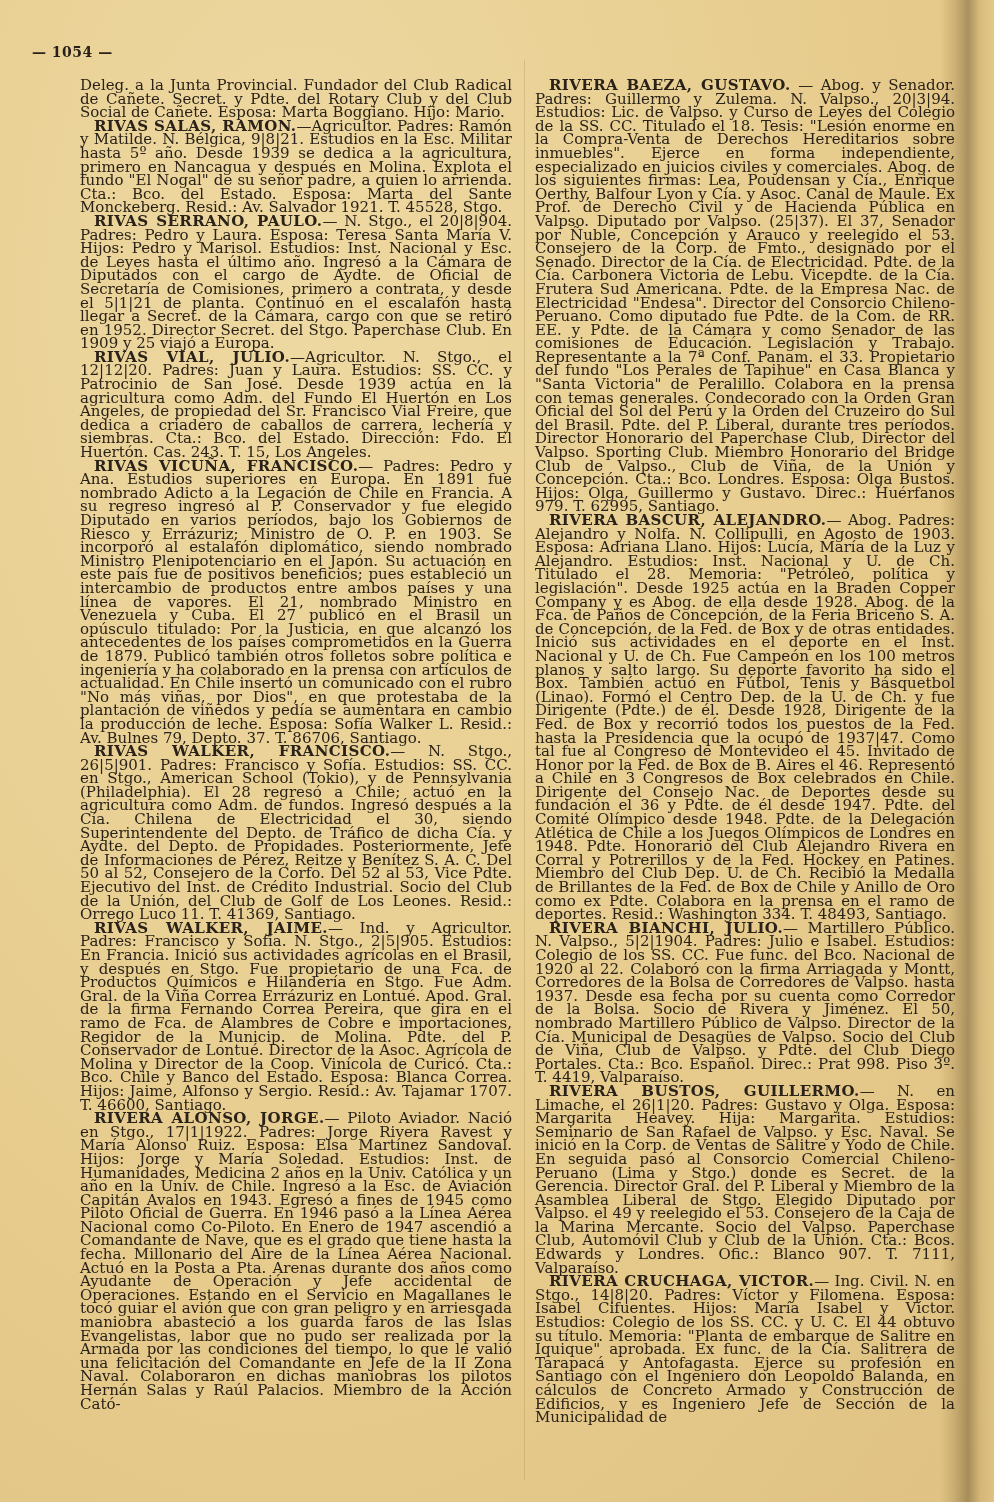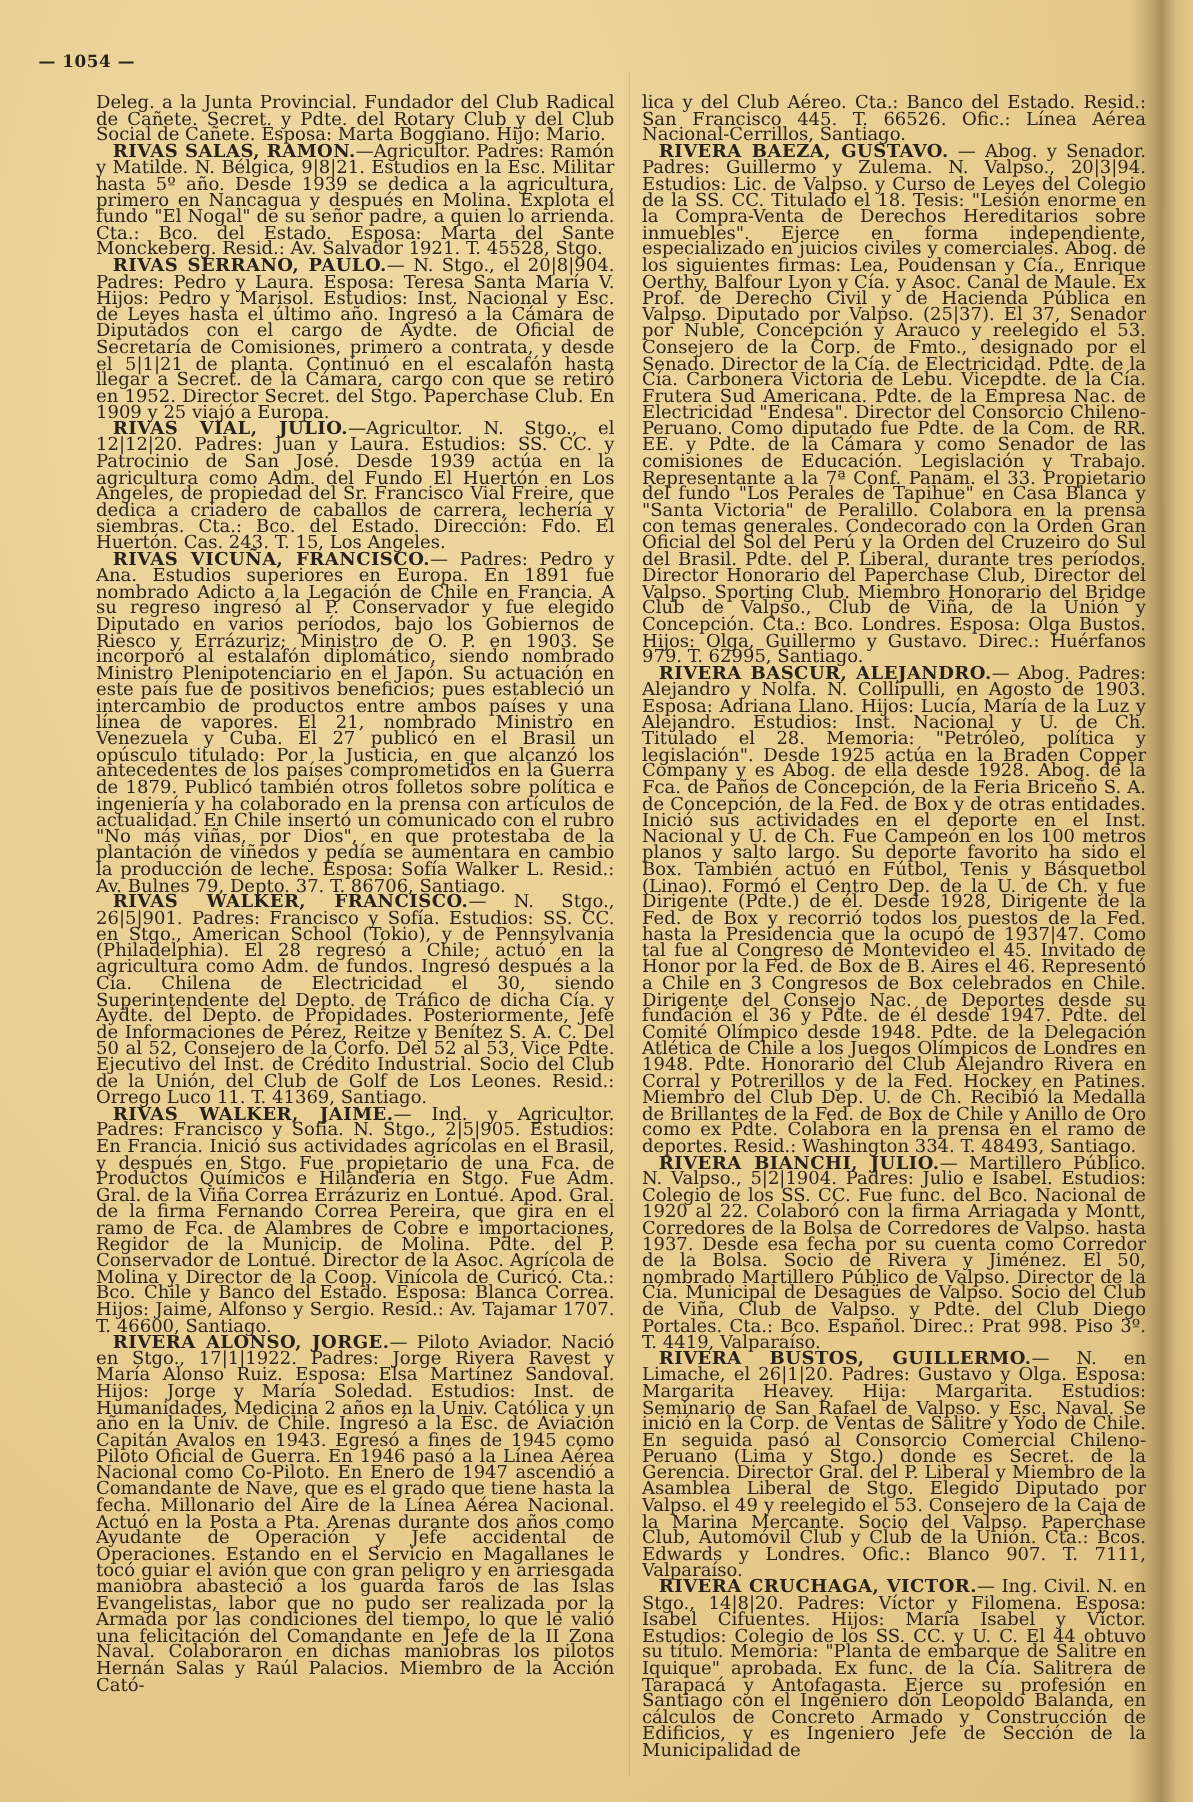--- a/index.html
+++ b/index.html
@@ -45,19 +45,18 @@
   <p class="para"><span class="name">RIVAS SALAS, RAMON.</span><span>—Agricultor. Padres: Ramón y Matilde. N. Bélgica, 9|8|21. Estudios en la Esc. Militar hasta 5º año. Desde 1939 se dedica a la agricultura, primero en Nancagua y después en Molina. Explota el fundo "El Nogal" de su señor padre, a quien lo arrienda. Cta.: Bco. del Estado. Esposa: Marta del Sante Monckeberg. Resid.: Av. Salvador 1921. T. 45528, Stgo.</span></p>
   <p class="para"><span class="name">RIVAS SERRANO, PAULO.</span><span>— N. Stgo., el 20|8|904. Padres: Pedro y Laura. Esposa: Teresa Santa María V. Hijos: Pedro y Marisol. Estudios: Inst. Nacional y Esc. de Leyes hasta el último año. Ingresó a la Cámara de Diputados con el cargo de Aydte. de Oficial de Secretaría de Comisiones, primero a contrata, y desde el 5|1|21 de planta. Continuó en el escalafón hasta llegar a Secret. de la Cámara, cargo con que se retiró en 1952. Director Secret. del Stgo. Paperchase Club. En 1909 y 25 viajó a Europa.</span></p>
   <p class="para"><span class="name">RIVAS VIAL, JULIO.</span><span>—Agricultor. N. Stgo., el 12|12|20. Padres: Juan y Laura. Estudios: SS. CC. y Patrocinio de San José. Desde 1939 actúa en la agricultura como Adm. del Fundo El Huertón en Los Angeles, de propiedad del Sr. Francisco Vial Freire, que dedica a criadero de caballos de carrera, lechería y siembras. Cta.: Bco. del Estado. Dirección: Fdo. El Huertón. Cas. 243. T. 15, Los Angeles.</span></p>
   <p class="para"><span class="name">RIVAS VICUÑA, FRANCISCO.</span><span>— Padres: Pedro y Ana. Estudios superiores en Europa. En 1891 fue nombrado Adicto a la Legación de Chile en Francia. A su regreso ingresó al P. Conservador y fue elegido Diputado en varios períodos, bajo los Gobiernos de Riesco y Errázuriz; Ministro de O. P. en 1903. Se incorporó al estalafón diplomático, siendo nombrado Ministro Plenipotenciario en el Japón. Su actuación en este país fue de positivos beneficios; pues estableció un intercambio de productos entre ambos países y una línea de vapores. El 21, nombrado Ministro en Venezuela y Cuba. El 27 publicó en el Brasil un opúsculo titulado: Por la Justicia, en que alcanzó los antecedentes de los países comprometidos en la Guerra de 1879. Publicó también otros folletos sobre política e ingeniería y ha colaborado en la prensa con artículos de actualidad. En Chile insertó un comunicado con el rubro "No más viñas, por Dios", en que protestaba de la plantación de viñedos y pedía se aumentara en cambio la producción de leche. Esposa: Sofía Walker L. Resid.: Av. Bulnes 79, Depto. 37. T. 86706, Santiago.</span></p>
   <p class="para"><span class="name">RIVAS WALKER, FRANCISCO.</span><span>— N. Stgo., 26|5|901. Padres: Francisco y Sofía. Estudios: SS. CC. en Stgo., American School (Tokio), y de Pennsylvania (Philadelphia). El 28 regresó a Chile; actuó en la agricultura como Adm. de fundos. Ingresó después a la Cía. Chilena de Electricidad el 30, siendo Superintendente del Depto. de Tráfico de dicha Cía. y Aydte. del Depto. de Propidades. Posteriormente, Jefe de Informaciones de Pérez, Reitze y Benítez S. A. C. Del 50 al 52, Consejero de la Corfo. Del 52 al 53, Vice Pdte. Ejecutivo del Inst. de Crédito Industrial. Socio del Club de la Unión, del Club de Golf de Los Leones. Resid.: Orrego Luco 11. T. 41369, Santiago.</span></p>
   <p class="para"><span class="name">RIVAS WALKER, JAIME.</span><span>— Ind. y Agricultor. Padres: Francisco y Sofía. N. Stgo., 2|5|905. Estudios: En Francia. Inició sus actividades agrícolas en el Brasil, y después en Stgo. Fue propietario de una Fca. de Productos Químicos e Hilandería en Stgo. Fue Adm. Gral. de la Viña Correa Errázuriz en Lontué. Apod. Gral. de la firma Fernando Correa Pereira, que gira en el ramo de Fca. de Alambres de Cobre e importaciones, Regidor de la Municip. de Molina. Pdte. del P. Conservador de Lontué. Director de la Asoc. Agrícola de Molina y Director de la Coop. Vinícola de Curicó. Cta.: Bco. Chile y Banco del Estado. Esposa: Blanca Correa. Hijos: Jaime, Alfonso y Sergio. Resid.: Av. Tajamar 1707. T. 46600, Santiago.</span></p>
   <p class="para"><span class="name">RIVERA ALONSO, JORGE.</span><span>— Piloto Aviador. Nació en Stgo., 17|1|1922. Padres: Jorge Rivera Ravest y María Alonso Ruiz. Esposa: Elsa Martínez Sandoval. Hijos: Jorge y María Soledad. Estudios: Inst. de Humanidades, Medicina 2 años en la Univ. Católica y un año en la Univ. de Chile. Ingresó a la Esc. de Aviación Capitán Avalos en 1943. Egresó a fines de 1945 como Piloto Oficial de Guerra. En 1946 pasó a la Línea Aérea Nacional como Co-Piloto. En Enero de 1947 ascendió a Comandante de Nave, que es el grado que tiene hasta la fecha. Millonario del Aire de la Línea Aérea Nacional. Actuó en la Posta a Pta. Arenas durante dos años como Ayudante de Operación y Jefe accidental de Operaciones. Estando en el Servicio en Magallanes le tocó guiar el avión que con gran peligro y en arriesgada maniobra abasteció a los guarda faros de las Islas Evangelistas, labor que no pudo ser realizada por la Armada por las condiciones del tiempo, lo que le valió una felicitación del Comandante en Jefe de la II Zona Naval. Colaboraron en dichas maniobras los pilotos Hernán Salas y Raúl Palacios. Miembro de la Acción Cató-</span></p>
 </div>
 
 <div class="column col-right">
-  <p class="para cont"><span>lica y del Club Aéreo. Cta.: Banco del Estado. Resid.: San Francisco 445. T. 66526. Ofic.: Línea Aérea Nacional-Cerrillos, Santiago.</span></p>
   <p class="para"><span class="name">RIVERA BAEZA, GUSTAVO.</span><span> — Abog. y Senador. Padres: Guillermo y Zulema. N. Valpso., 20|3|94. Estudios: Lic. de Valpso. y Curso de Leyes del Colegio de la SS. CC. Titulado el 18. Tesis: "Lesión enorme en la Compra-Venta de Derechos Hereditarios sobre inmuebles". Ejerce en forma independiente, especializado en juicios civiles y comerciales. Abog. de los siguientes firmas: Lea, Poudensan y Cía., Enrique Oerthy, Balfour Lyon y Cía. y Asoc. Canal de Maule. Ex Prof. de Derecho Civil y de Hacienda Pública en Valpso. Diputado por Valpso. (25|37). El 37, Senador por Ñuble, Concepción y Arauco y reelegido el 53. Consejero de la Corp. de Fmto., designado por el Senado. Director de la Cía. de Electricidad. Pdte. de la Cía. Carbonera Victoria de Lebu. Vicepdte. de la Cía. Frutera Sud Americana. Pdte. de la Empresa Nac. de Electricidad "Endesa". Director del Consorcio Chileno-Peruano. Como diputado fue Pdte. de la Com. de RR. EE. y Pdte. de la Cámara y como Senador de las comisiones de Educación. Legislación y Trabajo. Representante a la 7ª Conf. Panam. el 33. Propietario del fundo "Los Perales de Tapihue" en Casa Blanca y "Santa Victoria" de Peralillo. Colabora en la prensa con temas generales. Condecorado con la Orden Gran Oficial del Sol del Perú y la Orden del Cruzeiro do Sul del Brasil. Pdte. del P. Liberal, durante tres períodos. Director Honorario del Paperchase Club, Director del Valpso. Sporting Club. Miembro Honorario del Bridge Club de Valpso., Club de Viña, de la Unión y Concepción. Cta.: Bco. Londres. Esposa: Olga Bustos. Hijos: Olga, Guillermo y Gustavo. Direc.: Huérfanos 979. T. 62995, Santiago.</span></p>
   <p class="para"><span class="name">RIVERA BASCUR, ALEJANDRO.</span><span>— Abog. Padres: Alejandro y Nolfa. N. Collipulli, en Agosto de 1903. Esposa: Adriana Llano. Hijos: Lucía, María de la Luz y Alejandro. Estudios: Inst. Nacional y U. de Ch. Titulado el 28. Memoria: "Petróleo, política y legislación". Desde 1925 actúa en la Braden Copper Company y es Abog. de ella desde 1928. Abog. de la Fca. de Paños de Concepción, de la Feria Briceño S. A. de Concepción, de la Fed. de Box y de otras entidades. Inició sus actividades en el deporte en el Inst. Nacional y U. de Ch. Fue Campeón en los 100 metros planos y salto largo. Su deporte favorito ha sido el Box. También actuó en Fútbol, Tenis y Básquetbol (Linao). Formó el Centro Dep. de la U. de Ch. y fue Dirigente (Pdte.) de él. Desde 1928, Dirigente de la Fed. de Box y recorrió todos los puestos de la Fed. hasta la Presidencia que la ocupó de 1937|47. Como tal fue al Congreso de Montevideo el 45. Invitado de Honor por la Fed. de Box de B. Aires el 46. Representó a Chile en 3 Congresos de Box celebrados en Chile. Dirigente del Consejo Nac. de Deportes desde su fundación el 36 y Pdte. de él desde 1947. Pdte. del Comité Olímpico desde 1948. Pdte. de la Delegación Atlética de Chile a los Juegos Olímpicos de Londres en 1948. Pdte. Honorario del Club Alejandro Rivera en Corral y Potrerillos y de la Fed. Hockey en Patines. Miembro del Club Dep. U. de Ch. Recibió la Medalla de Brillantes de la Fed. de Box de Chile y Anillo de Oro como ex Pdte. Colabora en la prensa en el ramo de deportes. Resid.: Washington 334. T. 48493, Santiago.</span></p>
   <p class="para"><span class="name">RIVERA BIANCHI, JULIO.</span><span>— Martillero Público. N. Valpso., 5|2|1904. Padres: Julio e Isabel. Estudios: Colegio de los SS. CC. Fue func. del Bco. Nacional de 1920 al 22. Colaboró con la firma Arriagada y Montt, Corredores de la Bolsa de Corredores de Valpso. hasta 1937. Desde esa fecha por su cuenta como Corredor de la Bolsa. Socio de Rivera y Jiménez. El 50, nombrado Martillero Público de Valpso. Director de la Cía. Municipal de Desagües de Valpso. Socio del Club de Viña, Club de Valpso. y Pdte. del Club Diego Portales. Cta.: Bco. Español. Direc.: Prat 998. Piso 3º. T. 4419, Valparaíso.</span></p>
   <p class="para"><span class="name">RIVERA BUSTOS, GUILLERMO.</span><span>— N. en Limache, el 26|1|20. Padres: Gustavo y Olga. Esposa: Margarita Heavey. Hija: Margarita. Estudios: Seminario de San Rafael de Valpso. y Esc. Naval. Se inició en la Corp. de Ventas de Salitre y Yodo de Chile. En seguida pasó al Consorcio Comercial Chileno-Peruano (Lima y Stgo.) donde es Secret. de la Gerencia. Director Gral. del P. Liberal y Miembro de la Asamblea Liberal de Stgo. Elegido Diputado por Valpso. el 49 y reelegido el 53. Consejero de la Caja de la Marina Mercante. Socio del Valpso. Paperchase Club, Automóvil Club y Club de la Unión. Cta.: Bcos. Edwards y Londres. Ofic.: Blanco 907. T. 7111, Valparaíso.</span></p>
   <p class="para"><span class="name">RIVERA CRUCHAGA, VICTOR.</span><span>— Ing. Civil. N. en Stgo., 14|8|20. Padres: Víctor y Filomena. Esposa: Isabel Cifuentes. Hijos: María Isabel y Víctor. Estudios: Colegio de los SS. CC. y U. C. El 44 obtuvo su título. Memoria: "Planta de embarque de Salitre en Iquique" aprobada. Ex func. de la Cía. Salitrera de Tarapacá y Antofagasta. Ejerce su profesión en Santiago con el Ingeniero don Leopoldo Balanda, en cálculos de Concreto Armado y Construcción de Edificios, y es Ingeniero Jefe de Sección de la Municipalidad de</span></p>
 </div>
 
 </body></html>

